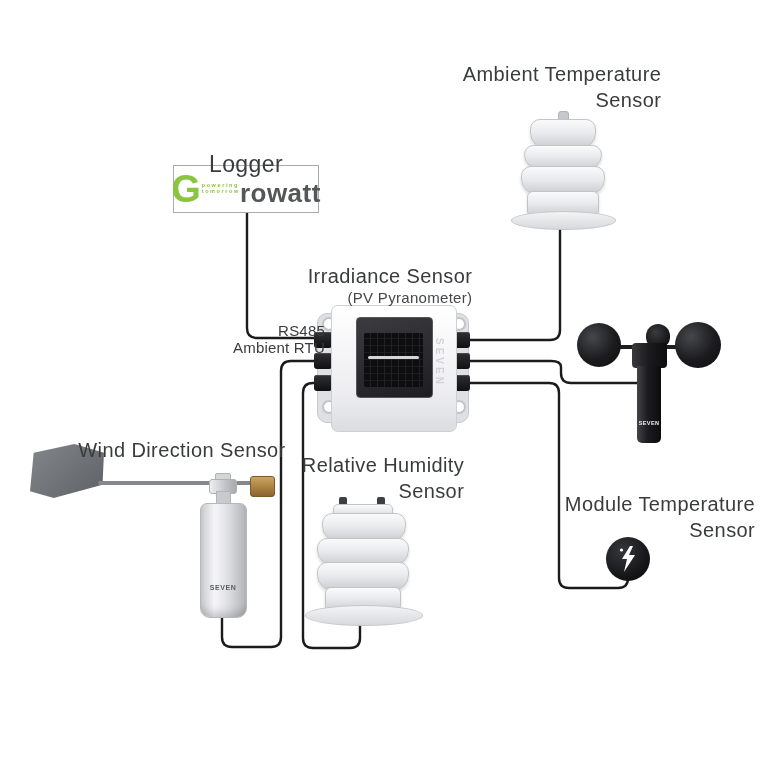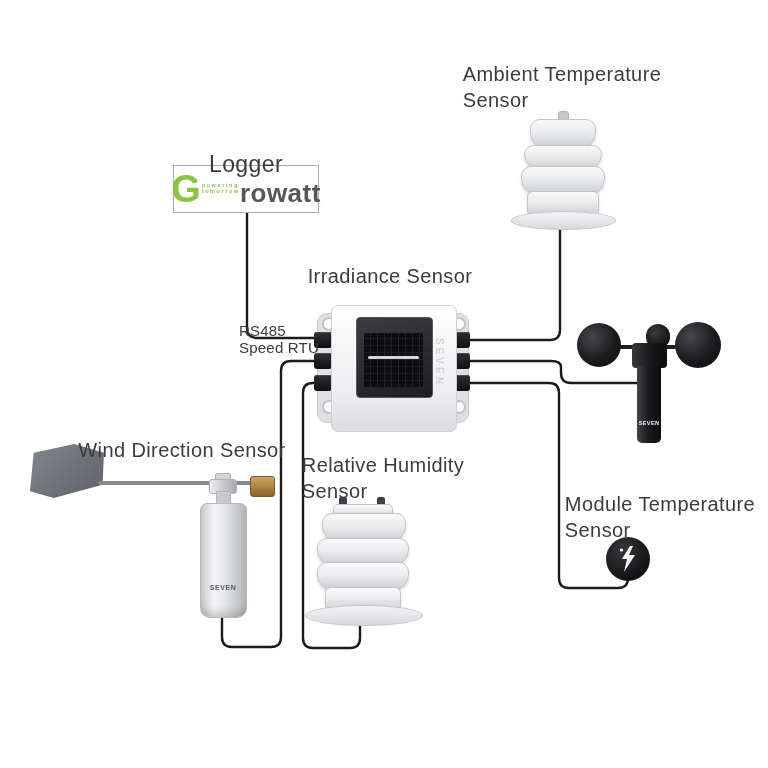--- a/index.html
+++ b/index.html
@@ -5,26 +5,26 @@
   html,body{margin:0;padding:0;background:#fff;}
   .canvas{
     position:relative;width:768px;height:768px;background:#ffffff;overflow:hidden;
     font-family:"Liberation Sans", sans-serif;
   }
   .wires{position:absolute;left:0;top:0;z-index:1;}
   .wires path{stroke:#1b1b1d;stroke-width:2.4;fill:none;stroke-linecap:round;}
   .dev{position:absolute;z-index:2;}
   .lbl{
     position:absolute;z-index:3;color:#3a3b3d;font-size:20px;letter-spacing:.4px;
-    text-align:left;white-space:nowrap;line-height:26px;transform:translateX(-50%);
+    text-align:right;white-space:nowrap;line-height:26px;transform:translateX(-50%);
   }
   .lbl .sub{font-size:15px;letter-spacing:.3px;line-height:18px;color:#454649;}
   .lbl-bus{
     position:absolute;z-index:3;color:#3a3b3d;font-size:15px;letter-spacing:.2px;
-    text-align:left;white-space:nowrap;line-height:17px;transform:translateX(-50%);
+    text-align:right;white-space:nowrap;line-height:17px;transform:translateX(-50%);
   }
   
   .logger-box{
     position:absolute;left:173px;top:165px;width:144px;height:46px;z-index:2;
     background:#fff;border:1.5px solid #a9abae;display:flex;align-items:center;justify-content:center;
   }
   .growatt{display:flex;align-items:flex-end;}
   .growatt .g{font-size:38px;line-height:30px;font-weight:700;color:#8bc53f;}
   .growatt .right{display:flex;flex-direction:row;align-items:flex-start;margin-left:1px;}
   .growatt .tagline{font-size:5.5px;letter-spacing:1.6px;color:#8bc53f;font-weight:700;margin-bottom:1px;}
@@ -124,24 +124,25 @@
       <span class="g">G</span>
       <span class="right">
         <span class="tagline">powering tomorrow</span>
         <span class="rest">rowatt</span>
       </span>
     </div>
   </div>
 
   <div class="lbl" style="left:390px;top:263px;">
     <div>Irradiance Sensor</div>
+    <div class="sub">(PV Pyranometer)</div>
   </div>
   <div class="lbl-bus" style="left:279px;top:322px;">
     <div>RS485</div>
-    <div>Speed RTU</div>
+    <div>Ambient RTU</div>
   </div>
 
   <div class="dev">
     <div class="plate"></div>
     <div class="hole" style="left:322px;top:317px;"></div>
     <div class="hole" style="left:452px;top:317px;"></div>
     <div class="hole" style="left:322px;top:400px;"></div>
     <div class="hole" style="left:452px;top:400px;"></div>
     <div class="conn" style="left:314px;top:332px;"></div>
     <div class="conn" style="left:314px;top:353px;"></div>

